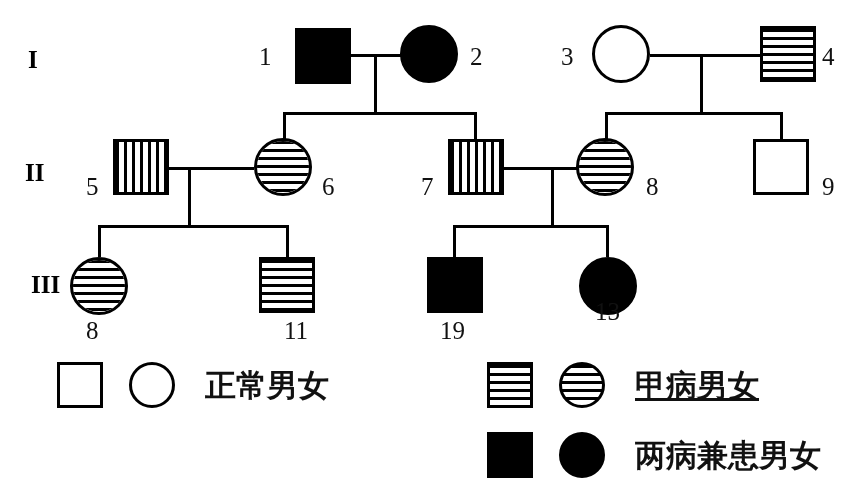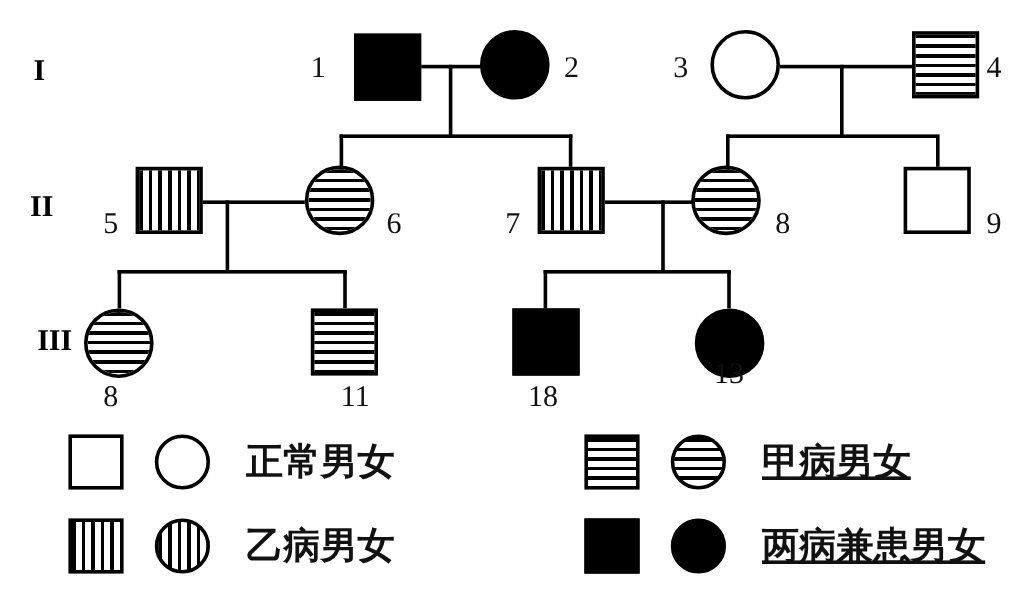--- a/index.html
+++ b/index.html
@@ -174,42 +174,37 @@
   <div class="sym square" style="left:753px; top:139px; width:56px; height:56px;"></div>
   <div class="id-num" style="left:822px; top:174px;">9</div>
 
   <div class="sym circle horiz" style="left:70px; top:257px; width:58px; height:58px;"></div>
   <div class="id-num" style="left:86px; top:318px;">8</div>
 
   <div class="sym square horiz" style="left:259px; top:257px; width:56px; height:56px;"></div>
   <div class="id-num" style="left:284px; top:318px;">11</div>
 
   <div class="sym square filled" style="left:427px; top:257px; width:56px; height:56px;"></div>
-  <div class="id-num" style="left:440px; top:318px;">18</div>
+  <div class="id-num" style="left:440px; top:318px;">19</div>
 
   <div class="sym circle filled" style="left:579px; top:257px; width:58px; height:58px;"></div>
   <div class="id-num" style="left:595px; top:299px;text-align:center;">13</div>
 
   <div class="legend-row" style="left:57px; top:362px;">
     <div class="legend-sym legend-sq"></div>
     <div class="legend-sym legend-ci" style="margin-left:26px;"></div>
     <div class="legend-text" style="margin-left:30px;">正常男女</div>
   </div>
 
   <div class="legend-row" style="left:487px; top:362px;">
     <div class="legend-sym legend-sq horiz"></div>
     <div class="legend-sym legend-ci horiz" style="margin-left:26px;"></div>
     <div class="legend-text" style="margin-left:30px;text-decoration:underline;">甲病男女</div>
   </div>
 
-  <div class="legend-row" style="left:57px; top:432px;">
-    <div class="legend-sym legend-sq vert"></div>
-    <div class="legend-sym legend-ci vert" style="margin-left:26px;"></div>
-    <div class="legend-text" style="margin-left:30px;">乙病男女</div>
-  </div>
 
   <div class="legend-row" style="left:487px; top:432px;">
     <div class="legend-sym legend-sq filled"></div>
     <div class="legend-sym legend-ci filled" style="margin-left:26px;"></div>
-    <div class="legend-text" style="margin-left:30px;text-decoration:underline;">两病兼患男女</div>
+    <div class="legend-text" style="margin-left:30px;">两病兼患男女</div>
   </div>
 
 </div>
 
 </body></html>

